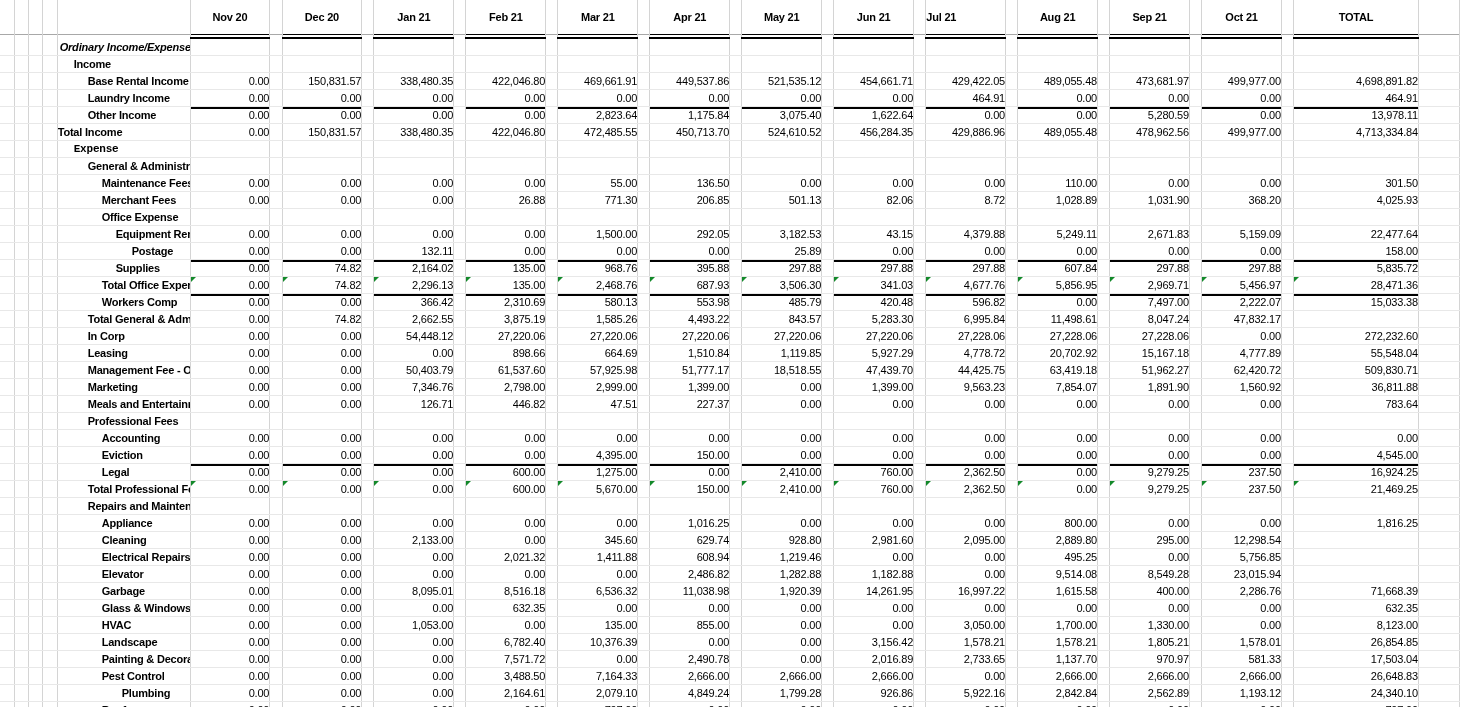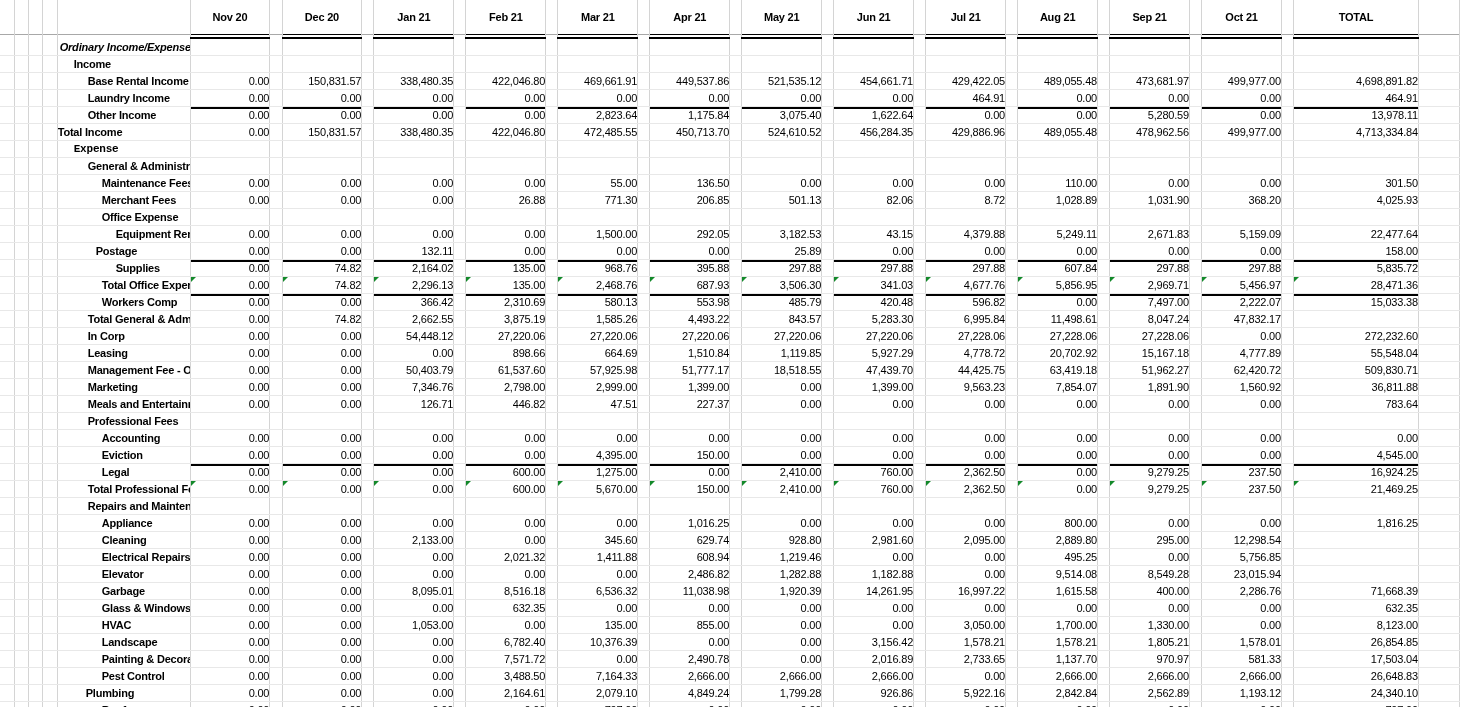--- a/index.html
+++ b/index.html
@@ -136,21 +136,21 @@
           <td class="num" style="text-align: center;">Feb 21</td>
           <td class="gut"></td>
           <td class="num" style="text-align: center;">Mar 21</td>
           <td class="gut"></td>
           <td class="num" style="text-align: center;">Apr 21</td>
           <td class="gut"></td>
           <td class="num" style="text-align: center;">May 21</td>
           <td class="gut"></td>
           <td class="num" style="text-align: center;">Jun 21</td>
           <td class="gut"></td>
-          <td class="num" style="text-align: center;">Jul 21</td>
+          <td class="num" style="text-align: left;">Jul 21</td>
           <td class="gut"></td>
           <td class="num" style="text-align: center;">Aug 21</td>
           <td class="gut"></td>
           <td class="num" style="text-align: center;">Sep 21</td>
           <td class="gut"></td>
           <td class="num" style="text-align: center;">Oct 21</td>
           <td class="gut"></td>
           <td class="num" style="text-align: center;">TOTAL</td>
           <td class="gut"></td>
         </tr>
@@ -581,21 +581,21 @@
           <td class="num">5,159.09</td>
           <td class="gut"></td>
           <td class="num">22,477.64</td>
           <td class="gut"></td>
         </tr>
         <tr>
           <td class="ind"></td>
           <td class="ind"></td>
           <td class="ind"></td>
           <td class="ind"></td>
-          <td class="lbl" style="padding-left: 38px; margin-left: 28px;">Postage</td>
+          <td class="lbl" style="padding-left: 74px; margin-left: 28px;">Postage</td>
           <td class="num">0.00</td>
           <td class="gut"></td>
           <td class="num">0.00</td>
           <td class="gut"></td>
           <td class="num">132.11</td>
           <td class="gut"></td>
           <td class="num">0.00</td>
           <td class="gut"></td>
           <td class="num">0.00</td>
           <td class="gut"></td>
@@ -1439,21 +1439,21 @@
           <td class="num">2,666.00</td>
           <td class="gut"></td>
           <td class="num">26,648.83</td>
           <td class="gut"></td>
         </tr>
         <tr>
           <td class="ind"></td>
           <td class="ind"></td>
           <td class="ind"></td>
           <td class="ind"></td>
-          <td class="lbl" style="padding-left: 28px;">Plumbing</td>
+          <td class="lbl" style="padding-left: 64px;">Plumbing</td>
           <td class="num">0.00</td>
           <td class="gut"></td>
           <td class="num">0.00</td>
           <td class="gut"></td>
           <td class="num">0.00</td>
           <td class="gut"></td>
           <td class="num">2,164.61</td>
           <td class="gut"></td>
           <td class="num">2,079.10</td>
           <td class="gut"></td>

